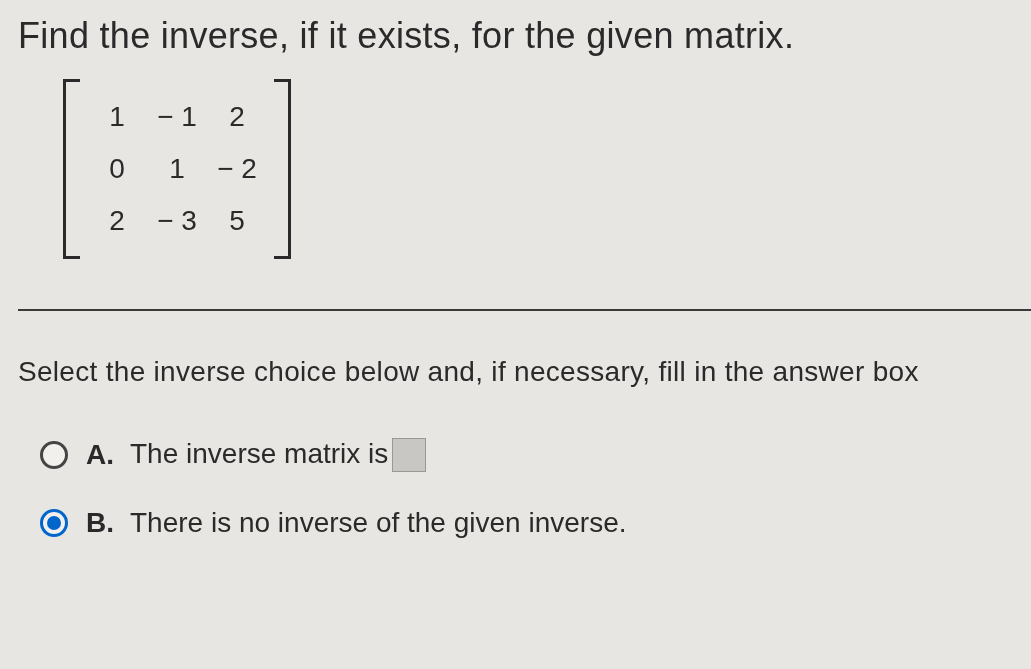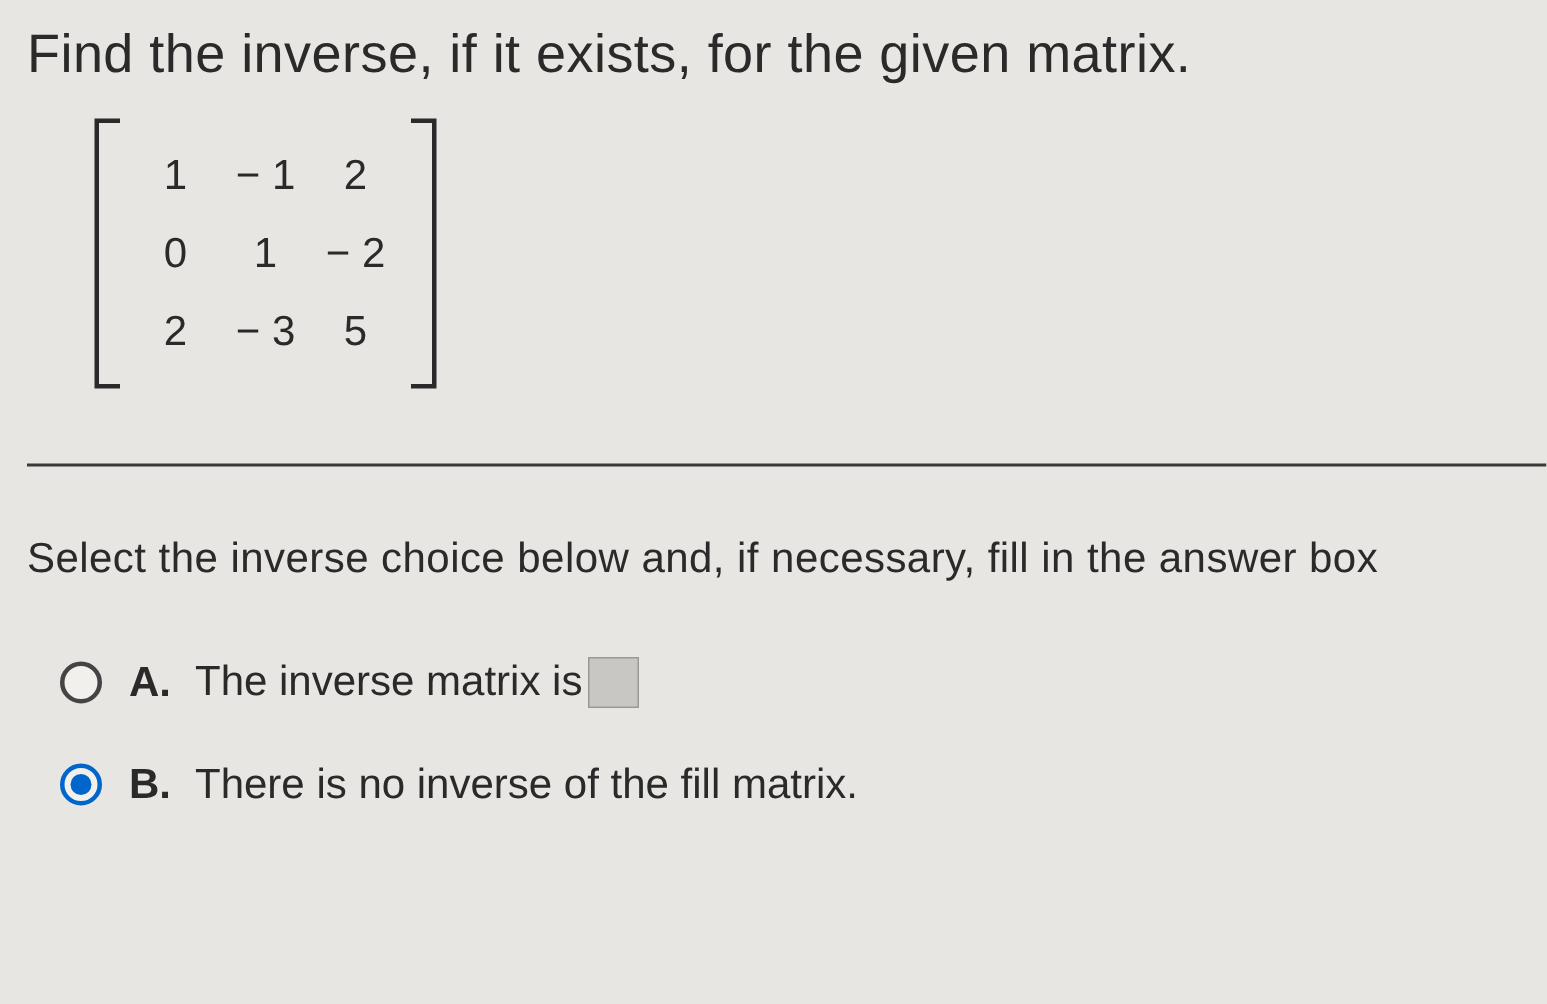--- a/index.html
+++ b/index.html
@@ -177,15 +177,15 @@
     <span class="choice-label">A.</span>
     <span class="choice-text">
       <span>The inverse matrix is </span>
       <span class="answer-box"></span>
     </span>
   </div>
 
   <div class="choice">
     <div class="radio selected"></div>
     <span class="choice-label">B.</span>
-    <span class="choice-text">There is no inverse of the fill matrix.</span>
+    <span class="choice-text">There is no inverse of the given inverse.</span>
   </div>
 </div>
 
 </body></html>

